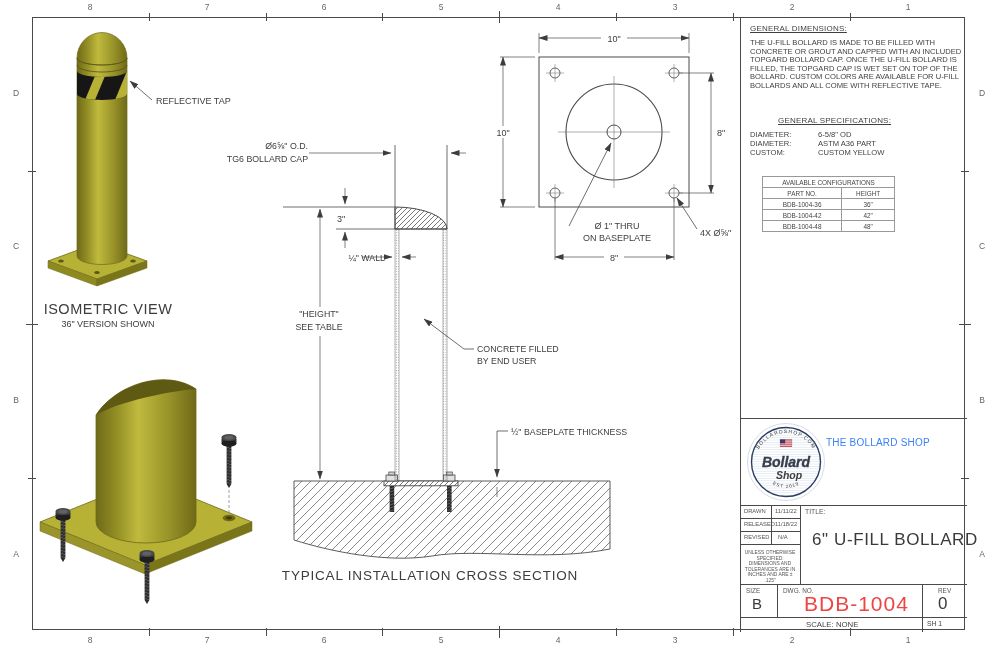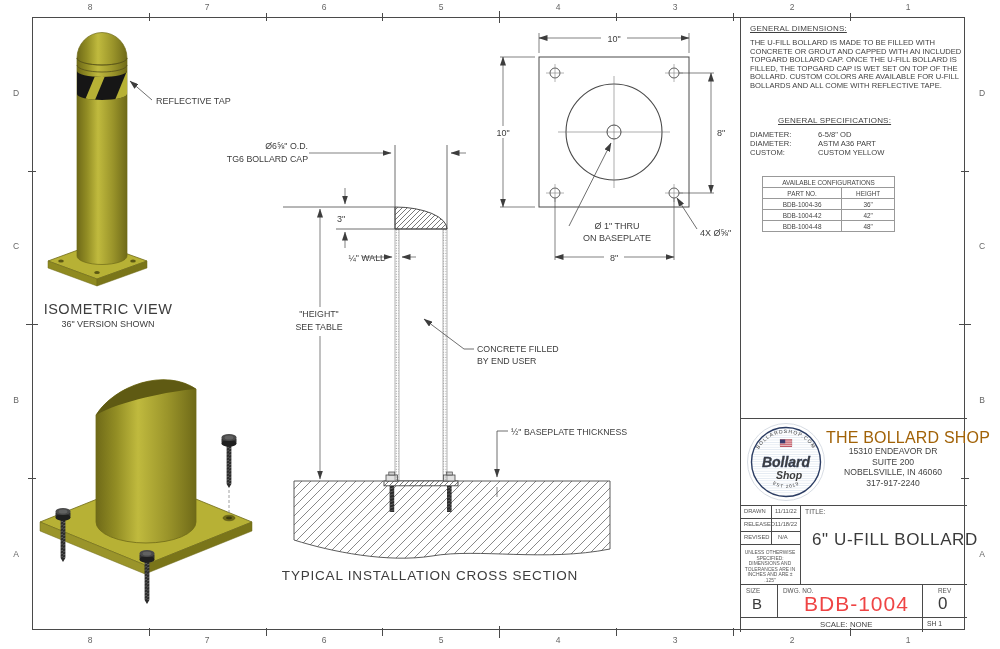--- a/index.html
+++ b/index.html
@@ -13,21 +13,21 @@
   .tickh{position:absolute;background:#4a4a4a;height:1px;width:8px;}
   .borderrect{position:absolute;left:32px;top:17px;width:933px;height:613px;border:1.4px solid #4a4a4a;box-sizing:border-box;}
   
   .gd-title{position:absolute;font-size:8px;text-decoration:underline;letter-spacing:.2px;}
   .gd-body{position:absolute;font-size:7.6px;line-height:8.5px;width:212px;}
   .specrow{font-size:7.6px;line-height:9px;}
   .specrow .lb{display:inline-block;width:68px;}
   table.cfg{position:absolute;border-collapse:collapse;font-size:6.4px;color:#444;}
   table.cfg td,table.cfg th{border:1px solid #999;padding:0 2px;height:10px;text-align:center;font-weight:normal;}
   .logo-wrap{position:absolute;}
-  .company{position:absolute;font-size:16px;letter-spacing:.2px;color:#a16207;white-space:nowrap;}
+  .company{position:absolute;font-size:10px;letter-spacing:.2px;color:#3b82f6;white-space:nowrap;margin-top:8px;}
   .addr{position:absolute;font-size:8.6px;line-height:10.5px;text-align:center;width:150px;}
   .cell-lab{position:absolute;font-size:5.8px;color:#555;}
   .tol{position:absolute;font-size:4.9px;text-align:center;color:#555;line-height:5.6px;}
   .title-lab{position:absolute;font-size:6.8px;color:#555;}
   .dwg-title{position:absolute;font-size:17px;letter-spacing:.6px;color:#3a3a3a;white-space:nowrap;}
   .size-b{position:absolute;font-size:15px;color:#3a3a3a;}
   .dwg-no{position:absolute;font-size:21px;letter-spacing:1px;color:#ef4444;}
   .rev-0{position:absolute;font-size:17px;color:#3a3a3a;}
   .scale{position:absolute;font-size:7.8px;color:#444;}
   .sh{position:absolute;font-size:6.8px;color:#444;}
@@ -366,41 +366,35 @@
         <rect x="34" y="17.5" width="5.2" height="3.8" fill="#3c3b6e"></rect>
       </g>
       <text x="40" y="45" font-size="14" font-style="italic" font-weight="bold" font-family="Liberation Serif, serif" fill="#e8962e" stroke="#2c3d63" stroke-width="0.35" text-anchor="middle">Bollard</text>
       <text x="43" y="57" font-size="10.5" font-style="italic" font-weight="bold" font-family="Liberation Serif, serif" fill="#2c3d63" text-anchor="middle">Shop</text>
       <text font-size="4.6" letter-spacing="1" fill="#2c3d63" text-anchor="middle">
         <textPath href="#arcBot" startOffset="50%">EST 2019</textPath>
       </text>
     </svg>
   </div>
   <div class="company" style="left:826px;top:429px;">THE BOLLARD SHOP</div>
-  <div class="addr" style="left:818px;top:446px;">
-    <div>15310 ENDEAVOR DR</div>
-    <div>SUITE 200</div>
-    <div>NOBELSVILLE, IN 46060</div>
-    <div>317-917-2240</div>
-  </div>
 
   <div class="cell-lab" style="left:744px;top:508px;">DRAWN</div>
   <div class="cell-lab" style="left:775px;top:508px;">11/11/22</div>
   <div class="cell-lab" style="left:744px;top:521px;">RELEASED</div>
   <div class="cell-lab" style="left:775px;top:521px;">11/18/22</div>
   <div class="cell-lab" style="left:744px;top:534px;">REVISED</div>
   <div class="cell-lab" style="left:778px;top:534px;">N/A</div>
   <div class="tol" style="left:742px;top:550px;width:56px;">UNLESS OTHERWISE SPECIFIED: DIMENSIONS AND TOLERANCES ARE IN INCHES AND ARE ± .125"</div>
 
   <div class="title-lab" style="left:805px;top:508px;">TITLE:</div>
   <div class="dwg-title" style="left:812px;top:530px;">6" U-FILL BOLLARD</div>
 
   <div class="cell-lab" style="left:746px;top:587px;font-size:6.4px;">SIZE</div>
   <div class="size-b" style="left:752px;top:595px;">B</div>
   <div class="cell-lab" style="left:783px;top:587px;font-size:6.4px;">DWG. NO.</div>
   <div class="dwg-no" style="left:804px;top:592px;">BDB-1004</div>
   <div class="cell-lab" style="left:938px;top:587px;font-size:6.4px;">REV</div>
   <div class="rev-0" style="left:938px;top:594px;">0</div>
 
-  <div class="scale" style="left:806px;top:620px;margin-left:14px;">SCALE: NONE</div>
+  <div class="scale" style="left:806px;top:620px;">SCALE: NONE</div>
   <div class="sh" style="left:927px;top:620px;">SH 1</div>
 
 </div>
 
 </body></html>

